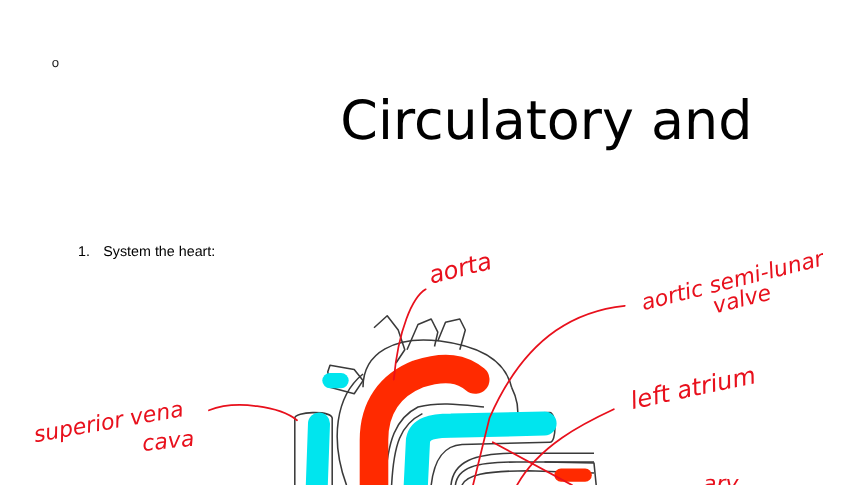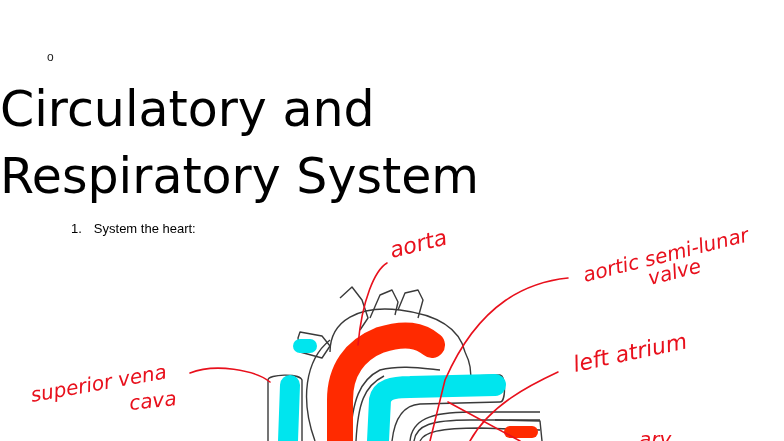--- a/index.html
+++ b/index.html
@@ -21,21 +21,21 @@
       top: 50px;
       font-family: "Liberation Sans", sans-serif;
       font-size: 12px;
       color: #222;
     }
     .title {
       position: absolute;
       left: 0;
       top: 76px;
       width: 684px;
-      text-align: left;
+      text-align: right;
       font-family: "DejaVu Sans", sans-serif;
       font-size: 49px;
       line-height: 67px;
       font-weight: normal;
       color: #000;
       margin: 0;
     }
     .instruction {
       position: absolute;
       left: 71px;
@@ -59,21 +59,20 @@
       fill: #e8101c;
     }
   </style>
 </head>
 <body>
 
 <div class="bullet">o</div>
 
 <h1 class="title">
   <span>Circulatory and</span><br>
-  <span>Respiratory System</span>
 </h1>
 
 <div class="instruction">
   <span>1.</span>
   <span>System the heart:</span>
 </div>
 
 <svg class="diagram" viewBox="0 200 784 241" xmlns="http://www.w3.org/2000/svg">
 
   <g fill="none" stroke="#3a3a3a" stroke-width="1.4" stroke-linejoin="round">

